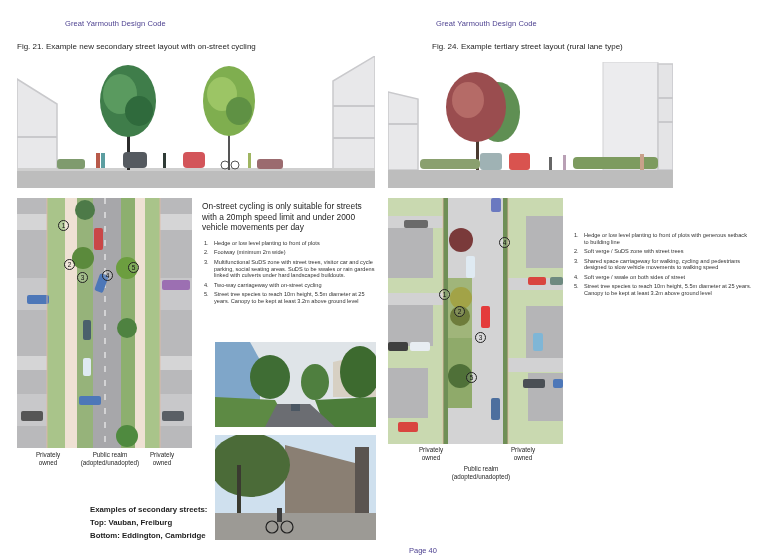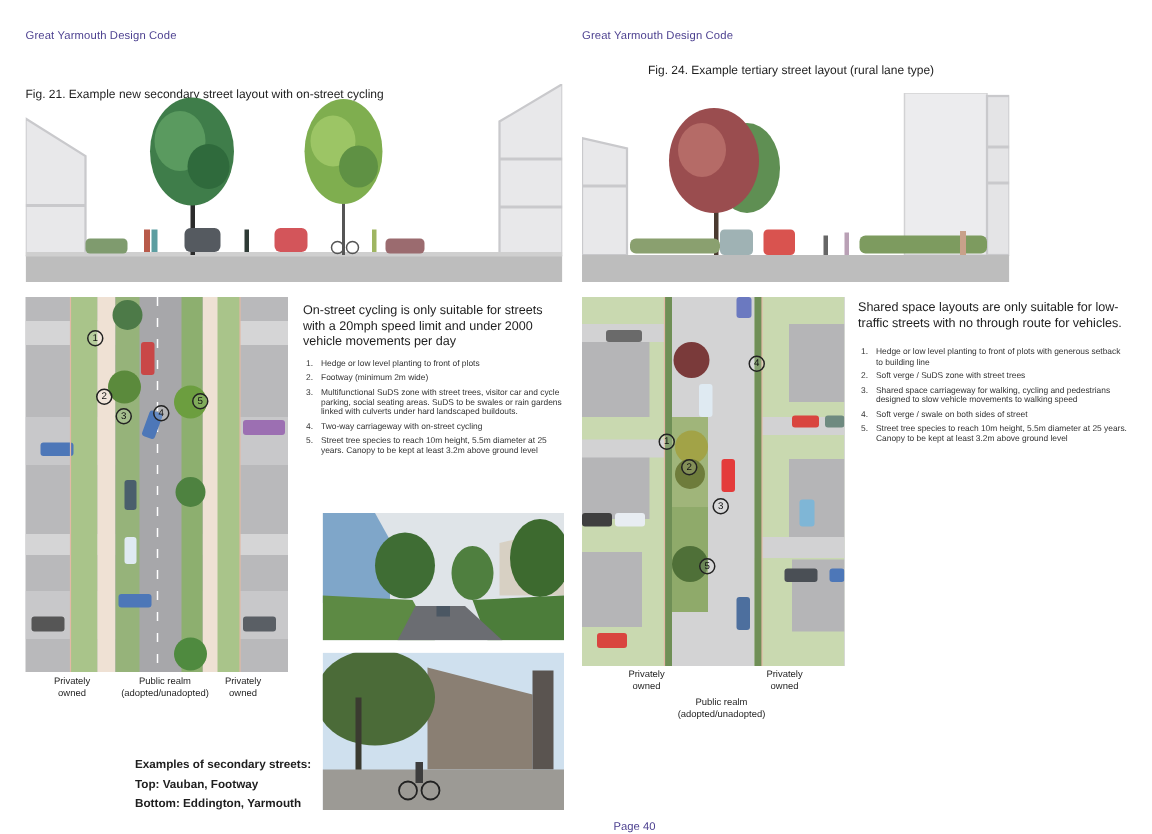--- a/index.html
+++ b/index.html
@@ -1,40 +1,40 @@
 <!DOCTYPE html>
 <html><head>
 <meta charset="utf-8">
 <style>
   html, body { margin:0; padding:0; }
   body { width:768px; height:556px; background:#ffffff; position:relative; overflow:hidden;
          font-family:"Liberation Sans", sans-serif; color:#222; }
   .page { position:absolute; top:0; height:556px; width:384px; background:#fff; }
   .page.left { left:0; }
   .page.right { left:384px; }
-  .running-head { position:absolute; top:19px; font-size:7.5px; color:#4b3f8f; letter-spacing:0.1px; }
+  .running-head { position:absolute; top:19px; font-size:7.5px; color:#4b3f8f; letter-spacing:0.1px;margin-left:48px; }
   .fig-title { position:absolute; top:42px; font-size:8px; color:#1e1e1e; }
   .page-num { position:absolute; top:546px; font-size:7.5px; color:#4b3f8f; }
   .section { position:absolute; overflow:hidden; }
   .lead { position:absolute; font-size:8.4px; line-height:10.5px; color:#1e1e1e; }
   .legend { position:absolute; font-size:5.6px; line-height:6.9px; color:#333; margin:0; padding:0; list-style:none; }
   .legend li { position:relative; padding-left:10px; margin-bottom:2.4px; }
   .legend li .n { position:absolute; left:0; top:0; }
   .ownership { position:absolute; font-size:6.3px; line-height:7.5px; color:#1e1e1e; text-align:center; }
   .examples { position:absolute; font-size:7.8px; line-height:13px; color:#1e1e1e; }
   .photo { position:absolute; overflow:hidden; }
   .marker { position:absolute; width:9px; height:9px; border:1px solid #222; border-radius:50%;
             font-size:6.5px; line-height:9px; text-align:center; color:#111; background:rgba(255,255,255,0.15); }
 </style>
 </head>
 <body>
 
 <div class="page left">
   <div class="running-head" style="left:17px;">Great Yarmouth Design Code</div>
-  <div class="fig-title" style="left:17px;margin-top:16px;">Fig. 21. Example new secondary street layout with on-street cycling</div>
+  <div class="fig-title" style="left:17px;">Fig. 21. Example new secondary street layout with on-street cycling</div>
 
   <div class="section" style="left:17px; top:56px; width:358px; height:132px;">
     <svg width="358" height="132" viewBox="0 0 358 132">
 
       <polygon points="0,23 40,48 40,114 0,114" fill="#e8e8ea" stroke="#c9c9cc" stroke-width="1.5"></polygon>
       <line x1="0" y1="81" x2="40" y2="81" stroke="#c9c9cc" stroke-width="2"></line>
 
       <polygon points="358,0 358,114 316,114 316,25" fill="#e8e8ea" stroke="#c9c9cc" stroke-width="1.5"></polygon>
       <line x1="316" y1="50" x2="358" y2="50" stroke="#c9c9cc" stroke-width="2"></line>
       <line x1="316" y1="82" x2="358" y2="82" stroke="#c9c9cc" stroke-width="2"></line>
@@ -152,22 +152,22 @@
       <rect x="22" y="30" width="4" height="70" fill="#3a3a30"></rect>
       <rect x="0" y="78" width="161" height="27" fill="#9c9a95"></rect>
       <circle cx="57" cy="92" r="6" fill="none" stroke="#222" stroke-width="1.2"></circle>
       <circle cx="72" cy="92" r="6" fill="none" stroke="#222" stroke-width="1.2"></circle>
       <rect x="62" y="73" width="5" height="14" fill="#3d3d3d"></rect>
     </svg>
   </div>
 
   <div class="examples" style="left:90px; top:503px;font-weight:bold;">
     <div>Examples of secondary streets:</div>
-    <div>Top: Vauban, Footway</div>
-    <div>Bottom: Eddington, Yarmouth</div>
+    <div>Top: Vauban, Freiburg</div>
+    <div>Bottom: Eddington, Cambridge</div>
   </div>
 
   <div class="page-num" style="left:17px;margin-top:28px;">Page 37</div>
 </div>
 
 <div class="page right">
   <div class="running-head" style="left:4px;">Great Yarmouth Design Code</div>
   <div class="fig-title" style="left:4px;padding-left:44px;">Fig. 24. Example tertiary street layout (rural lane type)</div>
 
   <div class="section" style="left:4px; top:62px; width:285px; height:126px;">
@@ -252,21 +252,20 @@
     <div class="marker" style="left:78px; top:174px;">5</div>
   </div>
 
   <div class="ownership" style="left:32px; top:446px; width:30px;">Privately owned</div>
   <div class="ownership" style="left:62px; top:465px; width:70px;">
     <div>Public realm</div>
     <div>(adopted/unadopted)</div>
   </div>
   <div class="ownership" style="left:124px; top:446px; width:30px;">Privately owned</div>
 
-  <div class="lead" style="left:188px; top:199px; width:185px;">Shared space layouts are only suitable for low-traffic streets with no through route for vehicles.</div>
   <ol class="legend" style="left:190px; top:232px; width:178px;">
     <li><span class="n">1.</span><span>Hedge or low level planting to front of plots with generous setback to building line</span></li>
     <li><span class="n">2.</span><span>Soft verge / SuDS zone with street trees</span></li>
     <li><span class="n">3.</span><span>Shared space carriageway for walking, cycling and pedestrians designed to slow vehicle movements to walking speed</span></li>
     <li><span class="n">4.</span><span>Soft verge / swale on both sides of street</span></li>
     <li><span class="n">5.</span><span>Street tree species to reach 10m height, 5.5m diameter at 25 years. Canopy to be kept at least 3.2m above ground level</span></li>
   </ol>
 
   <div class="page-num" style="left:4px;margin-left:21px;">Page 40</div>
 </div>

